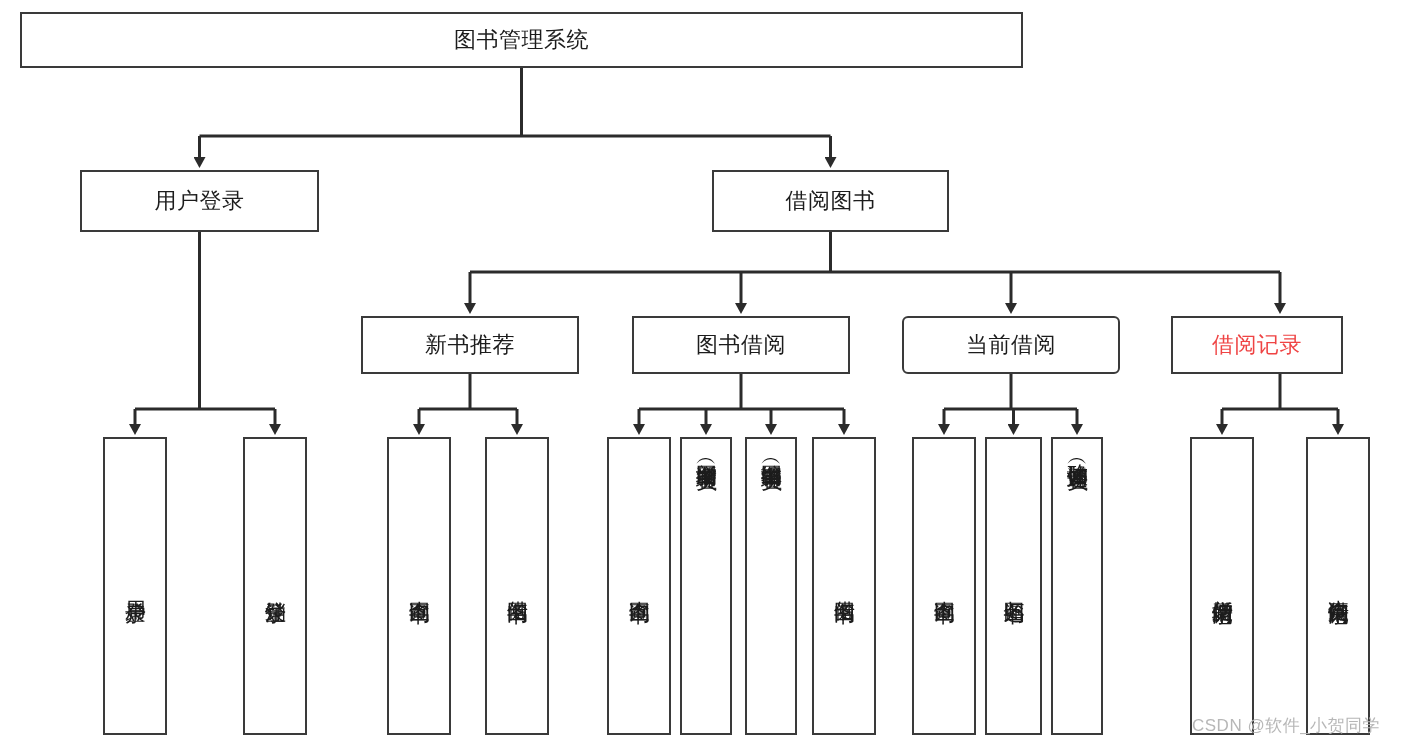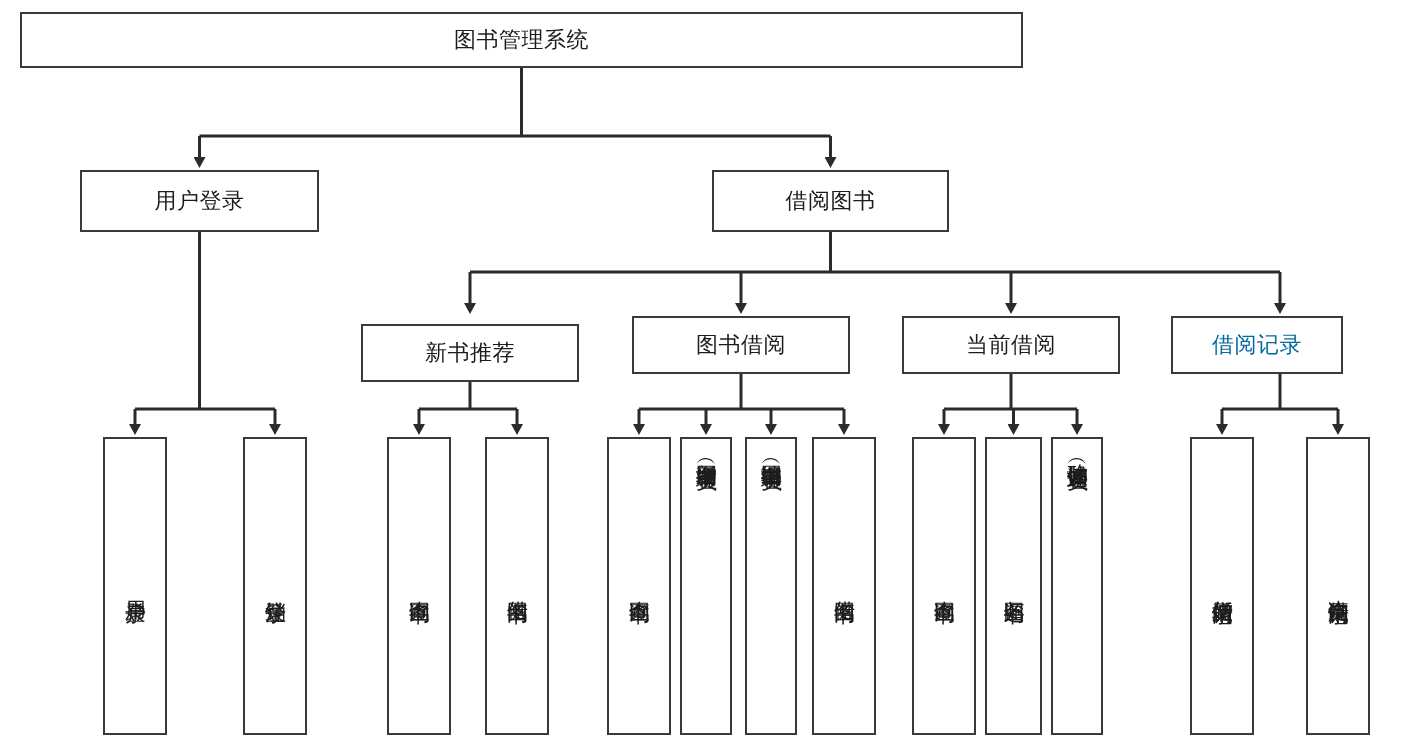--- a/index.html
+++ b/index.html
@@ -118,30 +118,30 @@
   <div id="nodes-layer">
       <div class="node horizontal" style="left: 20px; top: 12px; width: 1003px; height: 56px; border-color: rgb(58, 58, 58); color: rgb(28, 28, 28);">
         <span class="label">图书管理系统</span>
       </div>
       <div class="node horizontal" style="left: 80px; top: 170px; width: 239px; height: 62px; border-color: rgb(58, 58, 58); color: rgb(28, 28, 28);">
         <span class="label">用户登录</span>
       </div>
       <div class="node horizontal" style="left: 712px; top: 170px; width: 237px; height: 62px; border-color: rgb(58, 58, 58); color: rgb(28, 28, 28);">
         <span class="label">借阅图书</span>
       </div>
-      <div class="node horizontal" style="left: 361px; top: 316px; width: 218px; height: 58px; border-color: rgb(58, 58, 58); color: rgb(28, 28, 28); margin-top: 8px;">
+      <div class="node horizontal" style="left: 361px; top: 316px; width: 218px; height: 58px; border-color: rgb(58, 58, 58); color: rgb(28, 28, 28);">
         <span class="label">新书推荐</span>
       </div>
       <div class="node horizontal" style="left: 632px; top: 316px; width: 218px; height: 58px; border-color: rgb(58, 58, 58); color: rgb(28, 28, 28); text-align: right;">
         <span class="label">图书借阅</span>
       </div>
-      <div class="node horizontal" style="left: 902px; top: 316px; width: 218px; height: 58px; border-color: rgb(58, 58, 58); color: rgb(28, 28, 28);">
+      <div class="node horizontal" style="left: 902px; top: 316px; width: 218px; height: 58px; border-color: rgb(58, 58, 58); color: rgb(28, 28, 28); border-radius: 6px;">
         <span class="label">当前借阅</span>
       </div>
-      <div class="node horizontal" style="left: 1171px; top: 316px; width: 172px; height: 58px; border-color: rgb(58, 58, 58); color: #0369a1; align-items: center;">
+      <div class="node horizontal" style="left: 1171px; top: 316px; width: 172px; height: 58px; border-color: rgb(58, 58, 58); color: #ef4444; align-items: center;">
         <span class="label">借阅记录</span>
       </div>
       <div class="node vertical centered" style="left: 103px; top: 437px; width: 64px; height: 298px; border-color: rgb(58, 58, 58); color: rgb(28, 28, 28);">
         <span class="label">用户登录</span>
       </div>
       <div class="node vertical centered" style="left: 243px; top: 437px; width: 64px; height: 298px; border-color: rgb(58, 58, 58); color: rgb(28, 28, 28);">
         <span class="label">注销登录</span>
       </div>
       <div class="node vertical centered" style="left: 387px; top: 437px; width: 64px; height: 298px; border-color: rgb(58, 58, 58); color: rgb(28, 28, 28);">
         <span class="label">查询图书</span>
@@ -171,14 +171,15 @@
         <span class="label">确认归还（管理员）</span>
       </div>
       <div class="node vertical centered" style="left: 1190px; top: 437px; width: 64px; height: 298px; border-color: rgb(58, 58, 58); color: rgb(28, 28, 28);">
         <span class="label">新增借阅记录</span>
       </div>
       <div class="node vertical centered" style="left: 1306px; top: 437px; width: 64px; height: 298px; border-color: rgb(58, 58, 58); color: rgb(28, 28, 28);">
         <span class="label">查询借阅记录</span>
       </div>
     </div>
 
+  <div class="watermark" style="left: 1192px; top: 714px; color: rgb(183, 183, 183);">CSDN @软件_小贺同学</div>
 
 </div>
 
 </body></html>

